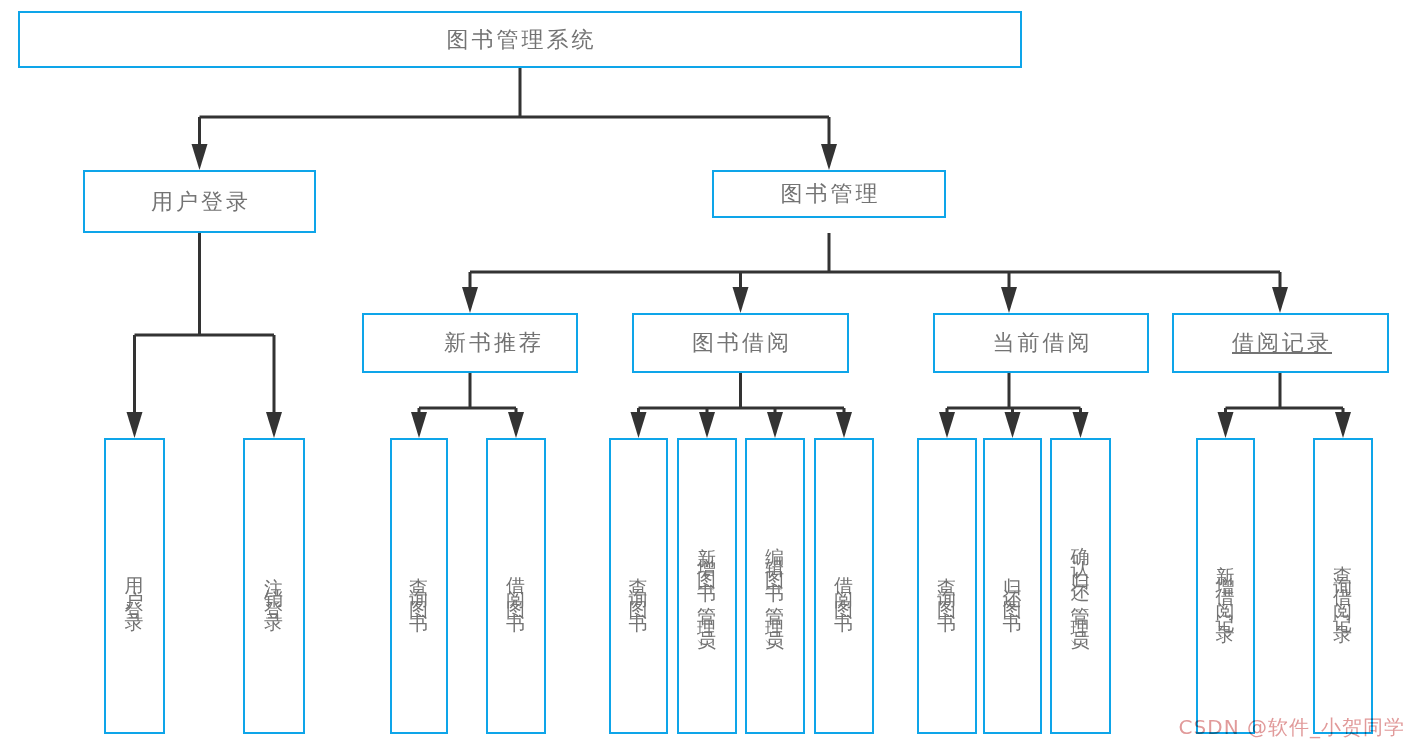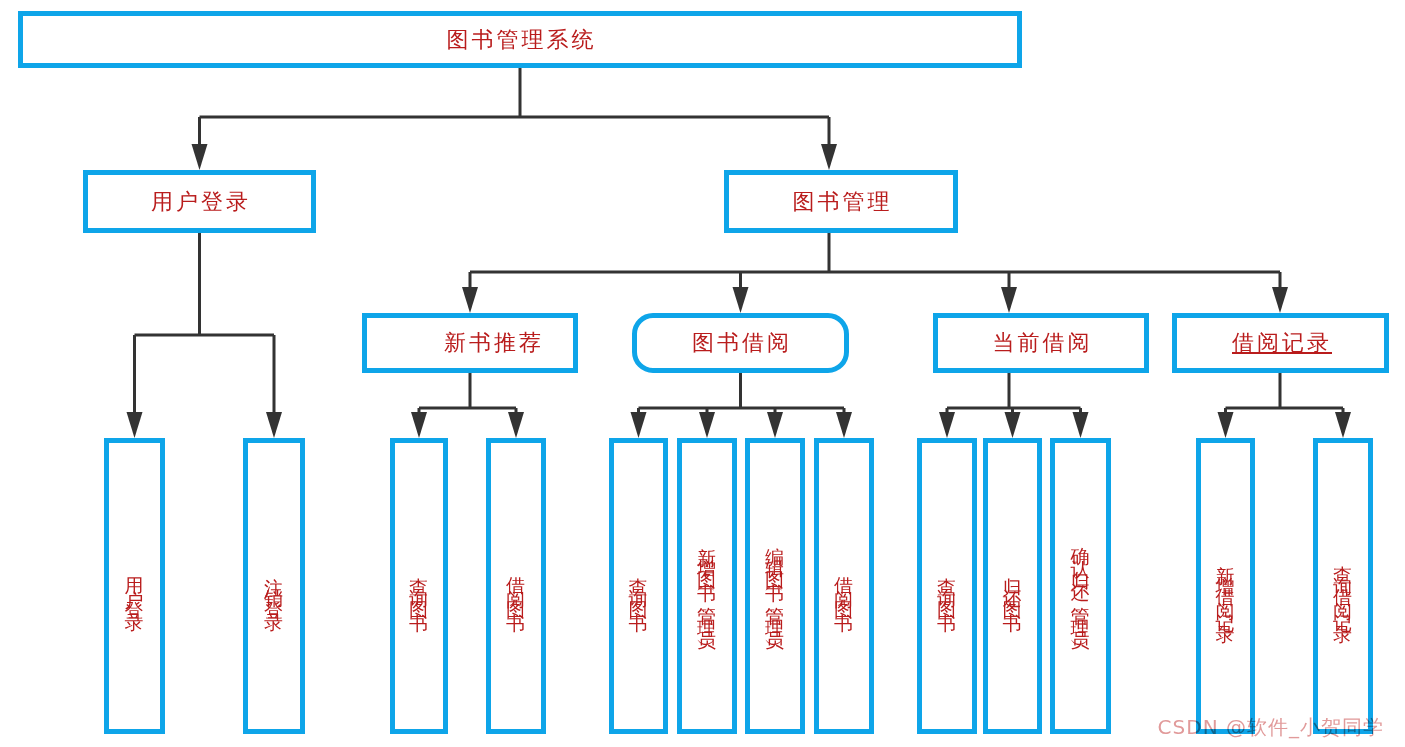--- a/index.html
+++ b/index.html
@@ -14,22 +14,22 @@
   #connectors {
     position: absolute;
     left: 0; top: 0;
     width: 1405px; height: 747px;
     z-index: 1;
   }
   .node {
     position: absolute;
     box-sizing: border-box;
     background: #ffffff;
-    border: 5px solid #0ea5e9;
-    color: #b91c1c;
+    border: 2px solid #0ea5e9;
+    color: #737373;
     display: flex;
     align-items: center;
     justify-content: center;
     z-index: 2;
     text-align: center;
   }
   .h-node {
     font-size: 22px;
     letter-spacing: 3px;
     text-indent: 3px;
@@ -39,43 +39,43 @@
     writing-mode: vertical-rl;
     text-orientation: mixed;
     font-size: 19px;
     letter-spacing: 12px;
     line-height: 1;
   }
   
   .n-root         { left: 18px;  top: 11px;  width: 1004px; height: 57px; }
   
   .n-user-login   { left: 83px;  top: 170px; width: 233px; height: 63px; }
-  .n-book-mgmt    { left: 712px; top: 170px; width: 234px; height: 63px; margin-left: 12px; }
+  .n-book-mgmt    { left: 712px; top: 170px; width: 234px; height: 48px; }
   
   .n-new-book     { left: 362px;  top: 313px; width: 216px; height: 60px; padding-left: 45px; }
-  .n-book-borrow  { left: 632px;  top: 313px; width: 217px; height: 60px; border-radius: 21px; }
+  .n-book-borrow  { left: 632px;  top: 313px; width: 217px; height: 60px; }
   .n-cur-borrow   { left: 901px;  top: 313px; width: 216px; height: 60px; margin-left: 32px; }
   .n-borrow-rec   { left: 1172px; top: 313px; width: 217px; height: 60px; text-decoration: underline; }
   
   .lf-0  { left: 104px;  top: 438px; width: 61px; height: 296px; }
   .lf-1  { left: 243px;  top: 438px; width: 62px; height: 296px; }
   .lf-2  { left: 390px;  top: 438px; width: 58px; height: 296px; }
   .lf-3  { left: 486px;  top: 438px; width: 60px; height: 296px; }
   .lf-4  { left: 609px;  top: 438px; width: 59px; height: 296px; }
   .lf-5  { left: 677px;  top: 438px; width: 60px; height: 296px; }
   .lf-6  { left: 745px;  top: 438px; width: 60px; height: 296px; }
   .lf-7  { left: 814px;  top: 438px; width: 60px; height: 296px; }
   .lf-8  { left: 917px;  top: 438px; width: 60px; height: 296px; }
   .lf-9  { left: 983px;  top: 438px; width: 59px; height: 296px; }
   .lf-10 { left: 1050px; top: 438px; width: 61px; height: 296px; }
   .lf-11 { left: 1196px; top: 438px; width: 59px; height: 296px; }
   .lf-12 { left: 1313px; top: 438px; width: 60px; height: 296px; }
   #watermark {
     position: absolute;
-    right: 21px;
+    right: 0;
     top: 714px;
     z-index: 3;
     font-size: 20px;
     letter-spacing: 1px;
     color: #E19A9A;
     mix-blend-mode: multiply;
     white-space: nowrap;
   }
 </style>
 </head>

